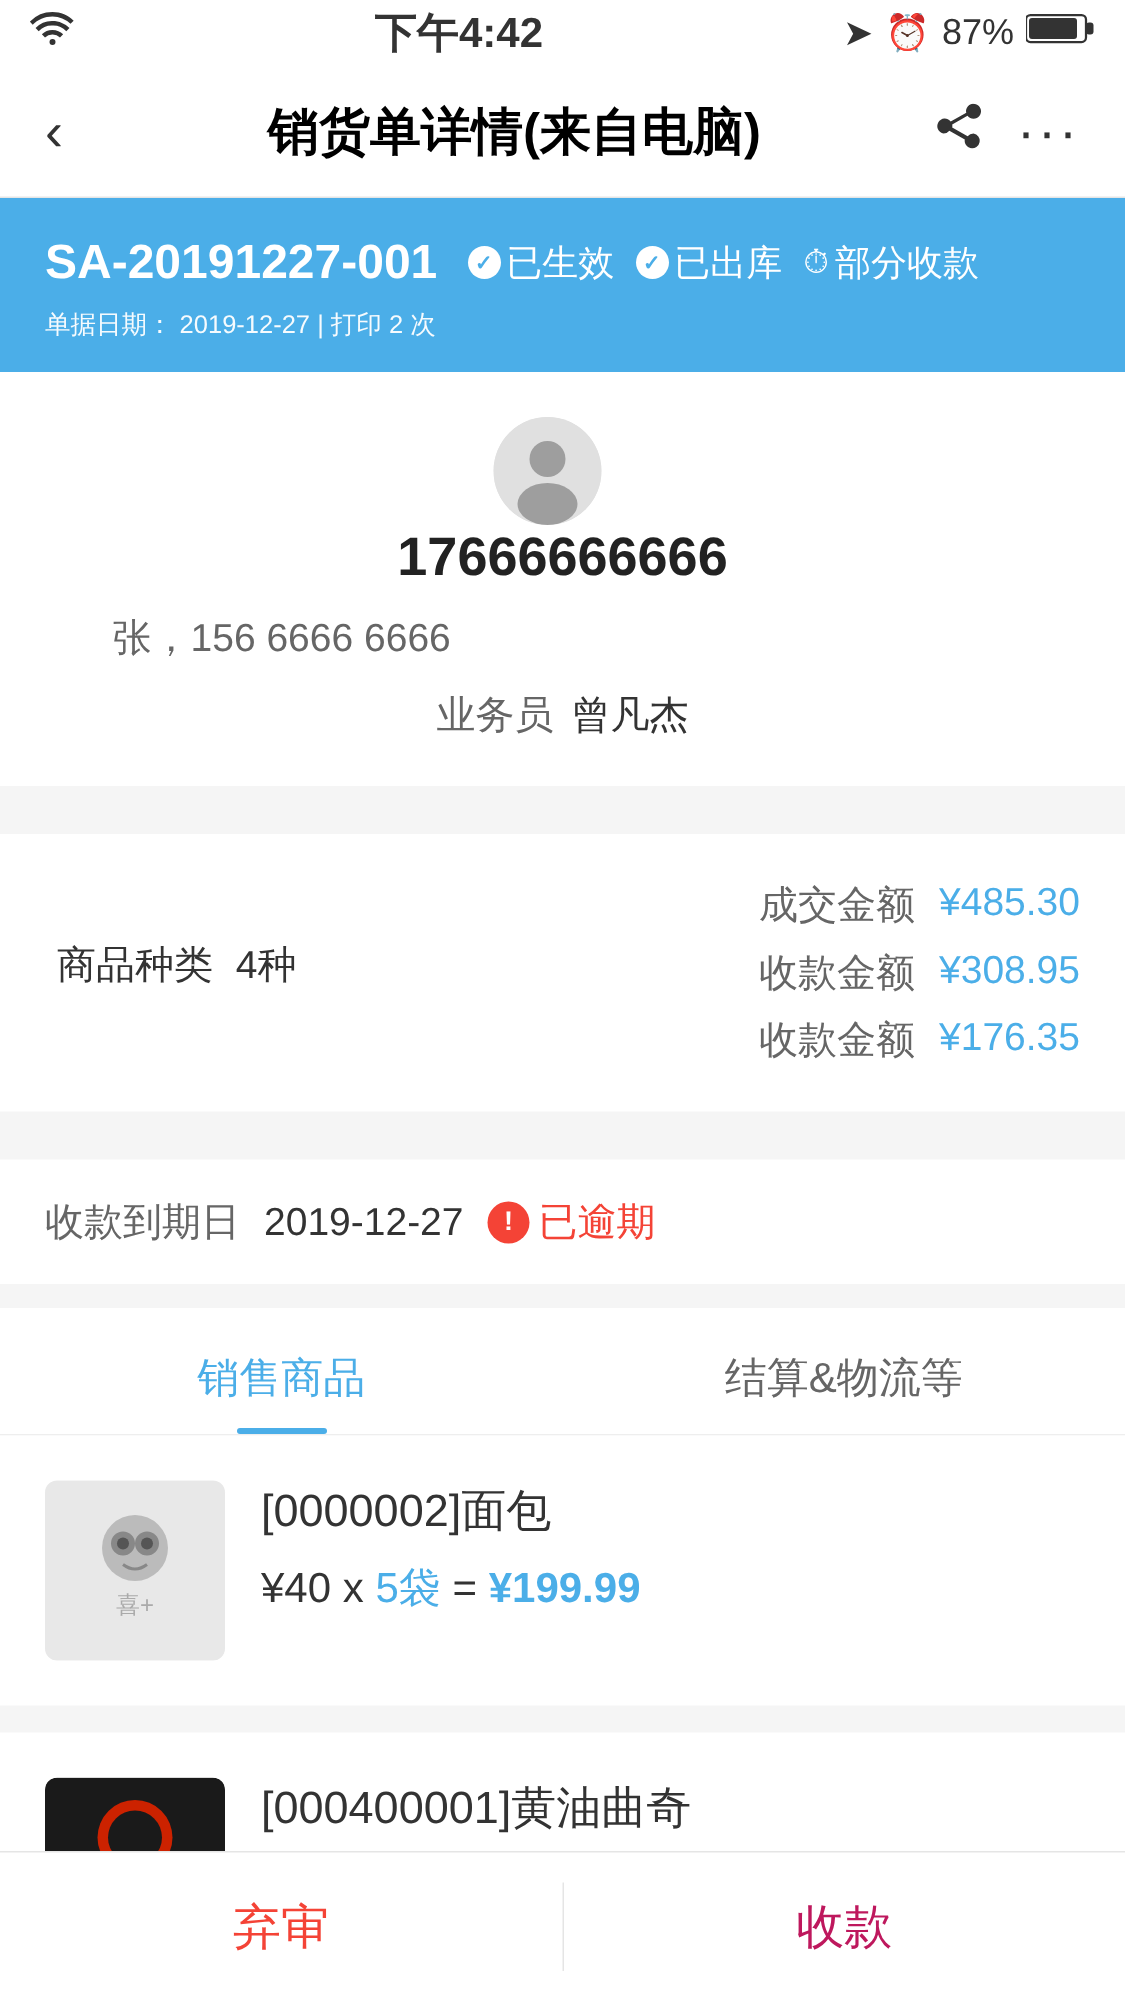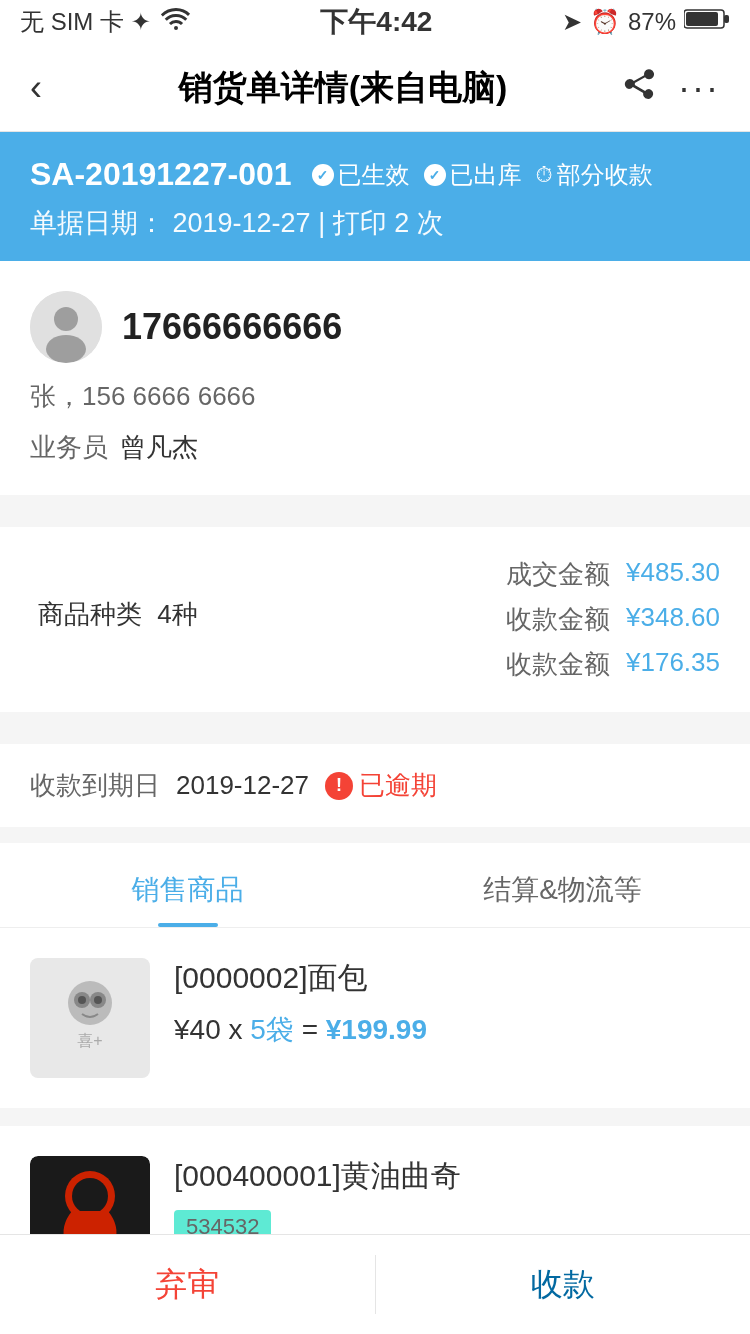--- a/index.html
+++ b/index.html
@@ -101,34 +101,35 @@
     .status-badge .check-icon::after {
       content: '✓';
       color: #4BAEE8;
       font-size: 14px;
       font-weight: 900;
     }
     .clock-icon {
       font-size: 22px;
     }
     .header-bar-row2 {
-      font-size: 27px;
+      font-size: 17px;
       color: rgba(255,255,255,0.95);
     }
 
     
     .customer-section {
       background: #fff;
       padding: 30px;
       margin-bottom: 16px;
     }
     .customer-row {
       display: flex;
       align-items: center;
       margin-bottom: 16px;
+      flex-direction: column;
     }
     .avatar {
       width: 72px;
       height: 72px;
       border-radius: 50%;
       background: #e0e0e0;
       display: flex;
       align-items: center;
       justify-content: center;
       margin-right: 20px;
@@ -137,26 +138,28 @@
     .customer-name {
       font-size: 36px;
       font-weight: 600;
       color: #222;
     }
     .customer-sub {
       font-size: 26px;
       color: #666;
       margin-bottom: 16px;
       padding-left: 0;
+      margin-left: 45px;
     }
     .customer-meta {
       display: flex;
       gap: 60px;
       font-size: 26px;
       color: #666;
+      justify-content: center;
     }
     .customer-meta-item {
       display: flex;
       gap: 12px;
     }
     .meta-label { color: #666; }
     .meta-value { color: #333; font-weight: 500; }
 
     
     .summary-section {
@@ -318,39 +321,38 @@
     }
     .toolbar-btn {
       flex: 1;
       display: flex;
       align-items: center;
       justify-content: center;
       font-size: 32px;
       cursor: pointer;
     }
     .toolbar-btn.reject { color: #f44336; }
-    .toolbar-btn.collect { color: #0369a1; }
+    .toolbar-btn.collect { color: #be185d; }
     .toolbar-divider {
       width: 1px;
       background: #e5e5e5;
       margin: 20px 0;
     }
 
     
     .separator {
       height: 16px;
       background: #f5f5f5;
     }
   </style>
 </head>
 <body>
 
 <div class="status-bar">
   <div class="status-bar-left">
-    <span>无 SIM 卡 ✦</span>
     <span>
       <svg width="30" height="22" viewBox="0 0 30 22">
           <path d="M15 18a2 2 0 110 4 2 2 0 010-4zm0-6c2.8 0 5.3 1.1 7.1 2.9l-2.1 2.1A7 7 0 0015 15a7 7 0 00-5 2l-2.1-2.1A9.9 9.9 0 0115 12zm0-6C19.4 6 23.4 7.8 26.3 10.7l-2.1 2.1A11.9 11.9 0 0015 9a11.9 11.9 0 00-9.2 3.8L3.7 10.7A15 15 0 0115 6zm0-6C20.5 0 25.5 2.2 29.1 5.8l-2.1 2.1A17.9 17.9 0 0015 3C9.8 3 5.1 5.1 1.8 8.5L-.1 6.4A21 21 0 0115 0z" fill="#333"></path>
         </svg>
     </span>
   </div>
   <div class="status-bar-center">下午4:42</div>
   <div class="status-bar-right">
     <span>➤</span>
     <span>⏰</span>
@@ -432,21 +434,21 @@
       <span>4种</span>
     </div>
   </div>
   <div class="summary-right">
     <div class="summary-right-row">
       <span class="amount-label">成交金额</span>
       <span class="amount-value">¥485.30</span>
     </div>
     <div class="summary-right-row">
       <span class="amount-label">收款金额</span>
-      <span class="amount-value">¥348.60</span>
+      <span class="amount-value">¥308.95</span>
     </div>
     <div class="summary-right-row">
       <span class="amount-label">收款金额</span>
       <span class="amount-value">¥176.35</span>
     </div>
   </div>
 </div>
 
 <div class="separator"></div>
 

